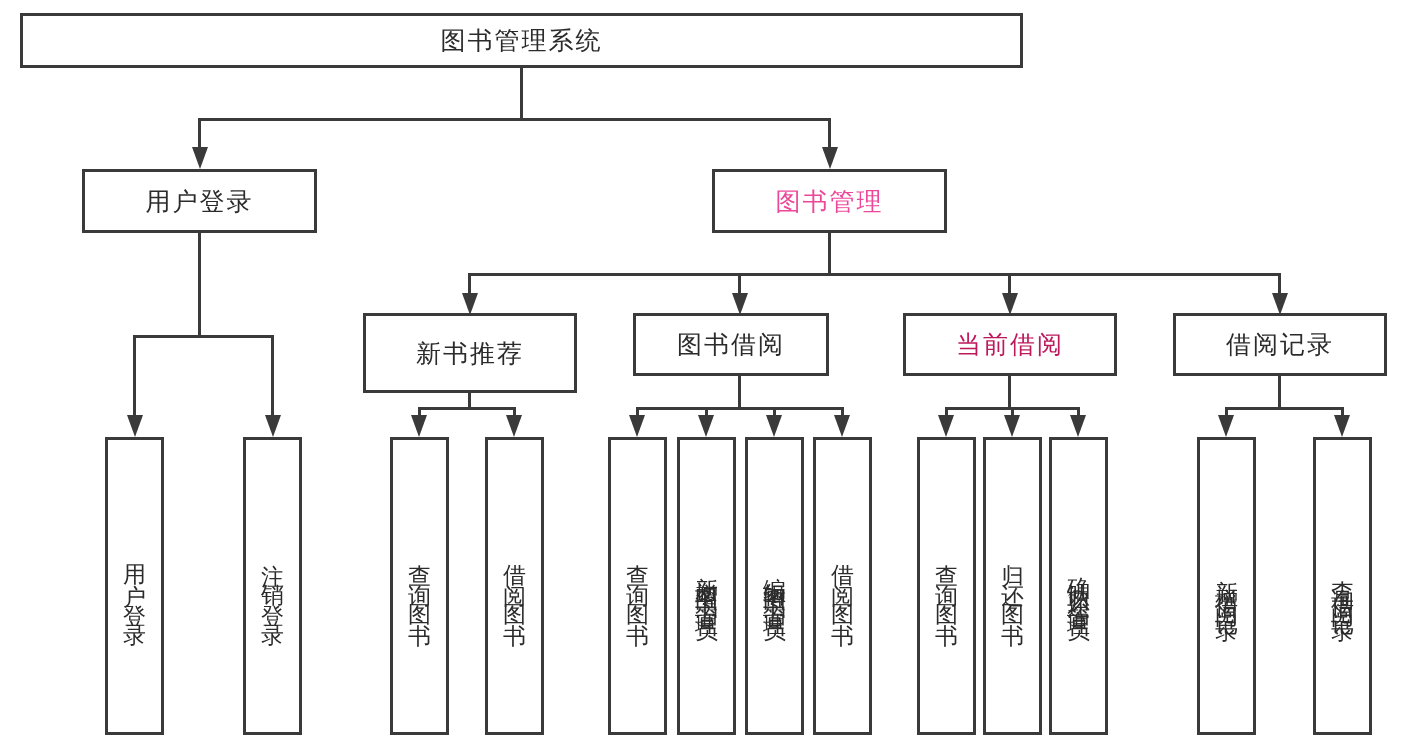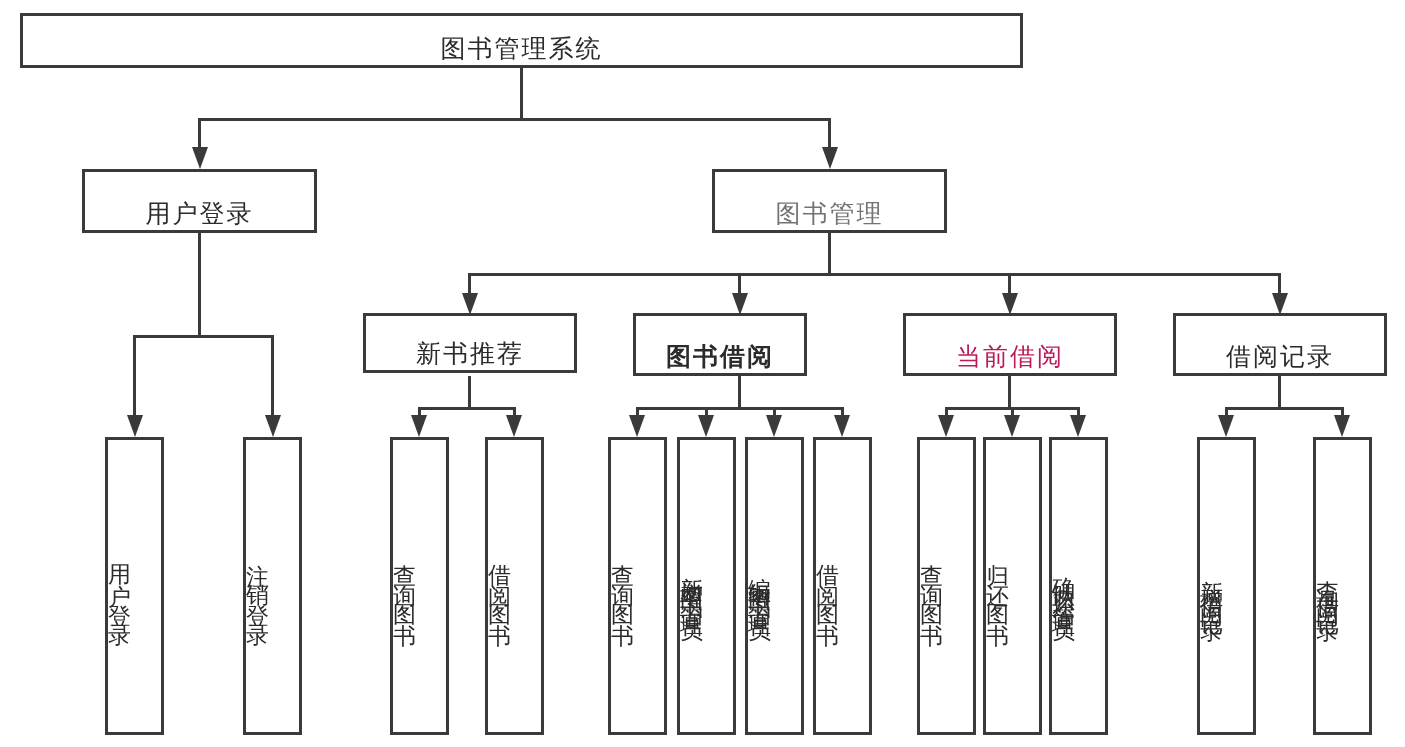--- a/index.html
+++ b/index.html
@@ -2,21 +2,21 @@
 <html><head>
 <meta charset="utf-8">
 <style>
   html,body { margin:0; padding:0; background:#ffffff; }
   .canvas {
     position:relative; width:1405px; height:747px; background:#ffffff;
     overflow:hidden; font-family:"Liberation Sans", sans-serif;
   }
   .box {
     position:absolute; background:#ffffff; border:3px solid #84cc16;
-    box-sizing:border-box; display:flex; align-items:flex-end; justify-content:center;
+    box-sizing:border-box; display:flex; align-items:center; justify-content:center;
     color:#2b2b2b; z-index:2;
   }
   .h-box { font-size:25px; letter-spacing:2px; }
   .v-box {
     writing-mode:vertical-rl; text-orientation:mixed; font-size:23px; line-height:1;
   }
   .ls4 { letter-spacing:20px; }
   .ls6 { letter-spacing:8px; }
   .ls9 { letter-spacing:6px; }
   .line { position:absolute; background:#3a3a3a; z-index:1; }
@@ -42,21 +42,21 @@
   <div class="line" style="left: 520px; top: 68px; width: 3px; height: 50px; background: rgb(58, 58, 58);"></div>
   <div class="line" style="left: 198px; top: 118px; width: 633px; height: 3px; background: rgb(58, 58, 58);"></div>
   <div class="line" style="left: 198px; top: 118px; width: 3px; height: 33px; background: rgb(58, 58, 58);"></div>
   <div class="arrow" style="left: 192px; top: 147px; border-top-color: rgb(58, 58, 58);"></div>
   <div class="line" style="left: 828px; top: 118px; width: 3px; height: 33px; background: rgb(58, 58, 58);"></div>
   <div class="arrow" style="left: 822px; top: 147px; border-top-color: rgb(58, 58, 58);"></div>
 
   <div class="box h-box" style="left: 82px; top: 169px; width: 235px; height: 64px; border-color: rgb(58, 58, 58); color: rgb(43, 43, 43);">
     <span>用户登录</span>
   </div>
-  <div class="box h-box" style="left: 712px; top: 169px; width: 235px; height: 64px; border-color: rgb(58, 58, 58); color: #737373;">
+  <div class="box h-box" style="left: 712px; top: 169px; width: 235px; height: 64px; border-color: rgb(58, 58, 58); color: #ec4899;">
     <span>图书管理</span>
   </div>
 
   <div class="line" style="left: 198px; top: 233px; width: 3px; height: 102px; background: rgb(58, 58, 58);"></div>
   <div class="line" style="left: 133px; top: 335px; width: 141px; height: 3px; background: rgb(58, 58, 58);"></div>
   <div class="line" style="left: 133px; top: 335px; width: 3px; height: 84px; background: rgb(58, 58, 58);"></div>
   <div class="arrow" style="left: 127px; top: 415px; border-top-color: rgb(58, 58, 58);"></div>
   <div class="line" style="left: 271px; top: 335px; width: 3px; height: 84px; background: rgb(58, 58, 58);"></div>
   <div class="arrow" style="left: 265px; top: 415px; border-top-color: rgb(58, 58, 58);"></div>
 
@@ -64,24 +64,24 @@
   <div class="line" style="left: 468px; top: 273px; width: 813px; height: 3px; background: rgb(58, 58, 58);"></div>
   <div class="line" style="left: 468px; top: 273px; width: 3px; height: 24px; background: rgb(58, 58, 58);"></div>
   <div class="arrow" style="left: 462px; top: 293px; border-top-color: rgb(58, 58, 58);"></div>
   <div class="line" style="left: 738px; top: 273px; width: 3px; height: 24px; background: rgb(58, 58, 58);"></div>
   <div class="arrow" style="left: 732px; top: 293px; border-top-color: rgb(58, 58, 58);"></div>
   <div class="line" style="left: 1008px; top: 273px; width: 3px; height: 24px; background: rgb(58, 58, 58);"></div>
   <div class="arrow" style="left: 1002px; top: 293px; border-top-color: rgb(58, 58, 58);"></div>
   <div class="line" style="left: 1278px; top: 273px; width: 3px; height: 24px; background: rgb(58, 58, 58);"></div>
   <div class="arrow" style="left: 1272px; top: 293px; border-top-color: rgb(58, 58, 58);"></div>
 
-  <div class="box h-box" style="left: 363px; top: 313px; width: 214px; height: 60px; border-color: rgb(58, 58, 58); color: rgb(43, 43, 43);">
+  <div class="box h-box" style="left: 363px; top: 313px; width: 214px; height: 80px; border-color: rgb(58, 58, 58); color: rgb(43, 43, 43);">
     <span>新书推荐</span>
   </div>
-  <div class="box h-box" style="left: 633px; top: 313px; width: 174px; height: 63px; border-color: rgb(58, 58, 58); color: rgb(43, 43, 43); font-weight: bold;">
+  <div class="box h-box" style="left: 633px; top: 313px; width: 196px; height: 63px; border-color: rgb(58, 58, 58); color: rgb(43, 43, 43);">
     <span>图书借阅</span>
   </div>
   <div class="box h-box" style="left: 903px; top: 313px; width: 214px; height: 63px; border-color: rgb(58, 58, 58); color: #be185d;">
     <span>当前借阅</span>
   </div>
   <div class="box h-box" style="left: 1173px; top: 313px; width: 214px; height: 63px; border-color: rgb(58, 58, 58); color: rgb(43, 43, 43);">
     <span>借阅记录</span>
   </div>
 
   <div class="line" style="left: 468px; top: 376px; width: 3px; height: 31px; background: rgb(58, 58, 58);"></div>

